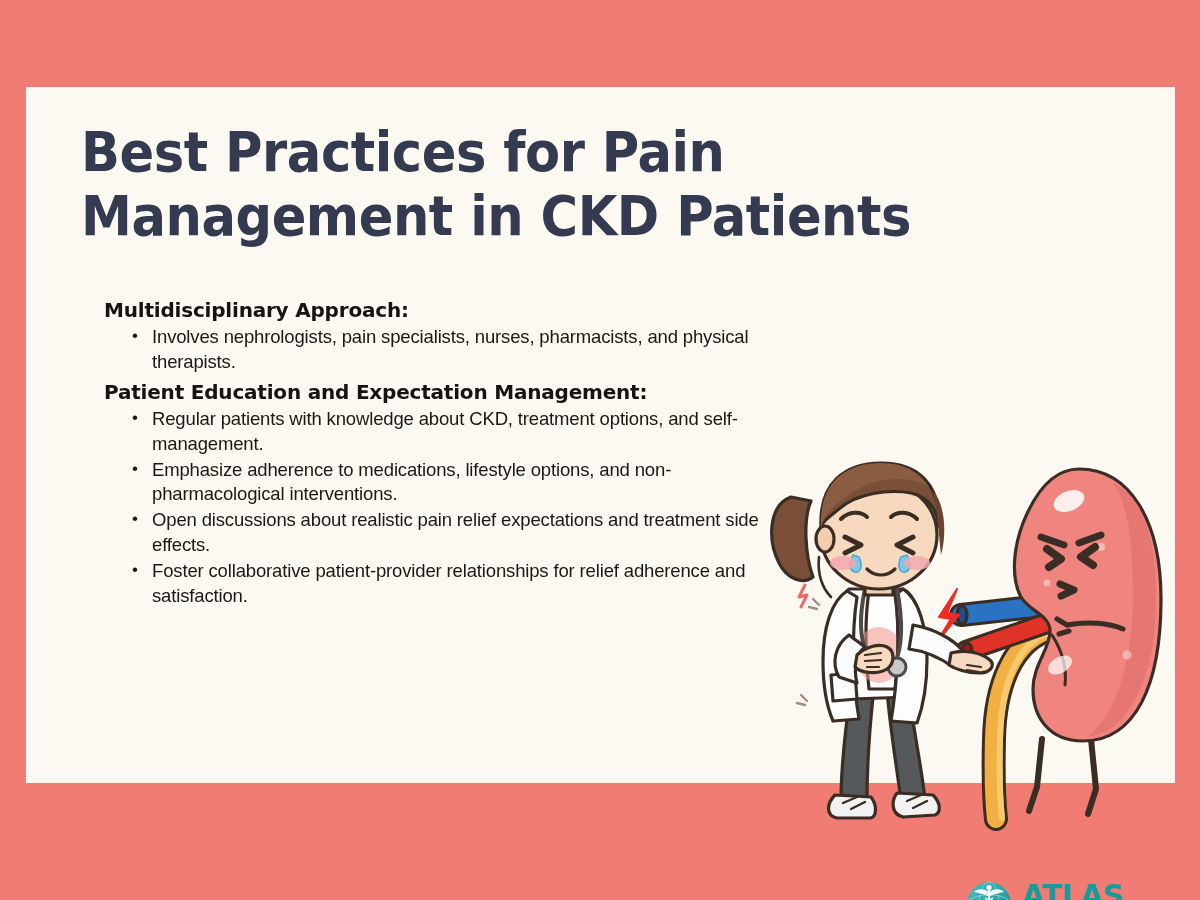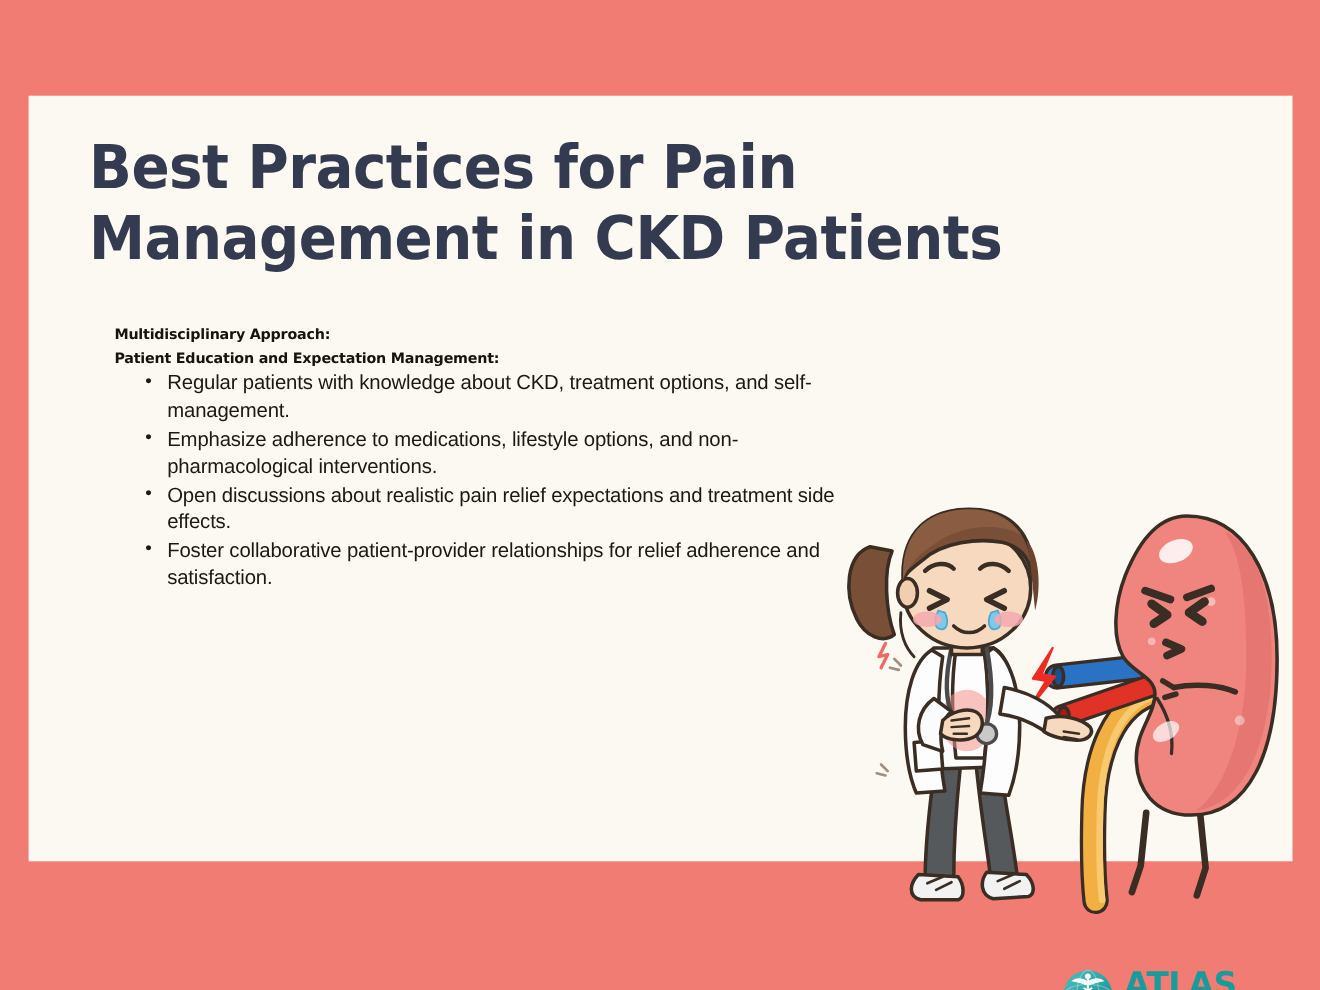--- a/index.html
+++ b/index.html
@@ -38,21 +38,21 @@
   
   .content {
     position:absolute;
     left:78px; top:208px;
     width:665px;
     color:#1D1A16;
   }
   .sec-head {
     font-family:"DejaVu Sans", sans-serif;
     font-weight:700;
-    font-size:13px;
+    font-size:20px;
     line-height:1.5;
     letter-spacing:-0.2px;
     color:#17140F;
     margin-top:2px;
   }
   .sec-head.first { margin-top:0; }
   ul.bullets {
     list-style:none;
     margin:0 0 0 26px;
     padding:0;
@@ -117,20 +117,21 @@
 
 <div class="poster">
   <div class="panel">
 
     <h1 class="title">Best Practices for Pain Management in CKD Patients</h1>
 
     <div class="content">
 
       <div class="sec-head first">Multidisciplinary Approach:</div>
       <ul class="bullets">
+        <li>Involves nephrologists, pain specialists, nurses, pharmacists, and physical therapists.</li>
       </ul>
 
 
       <div class="sec-head">Patient Education and Expectation Management:</div>
       <ul class="bullets">
         <li>Regular patients with knowledge about CKD, treatment options, and self-management.</li>
         <li>Emphasize adherence to medications, lifestyle options, and non-pharmacological interventions.</li>
         <li>Open discussions about realistic pain relief expectations and treatment side effects.</li>
         <li>Foster collaborative patient-provider relationships for relief adherence and satisfaction.</li>
       </ul>

